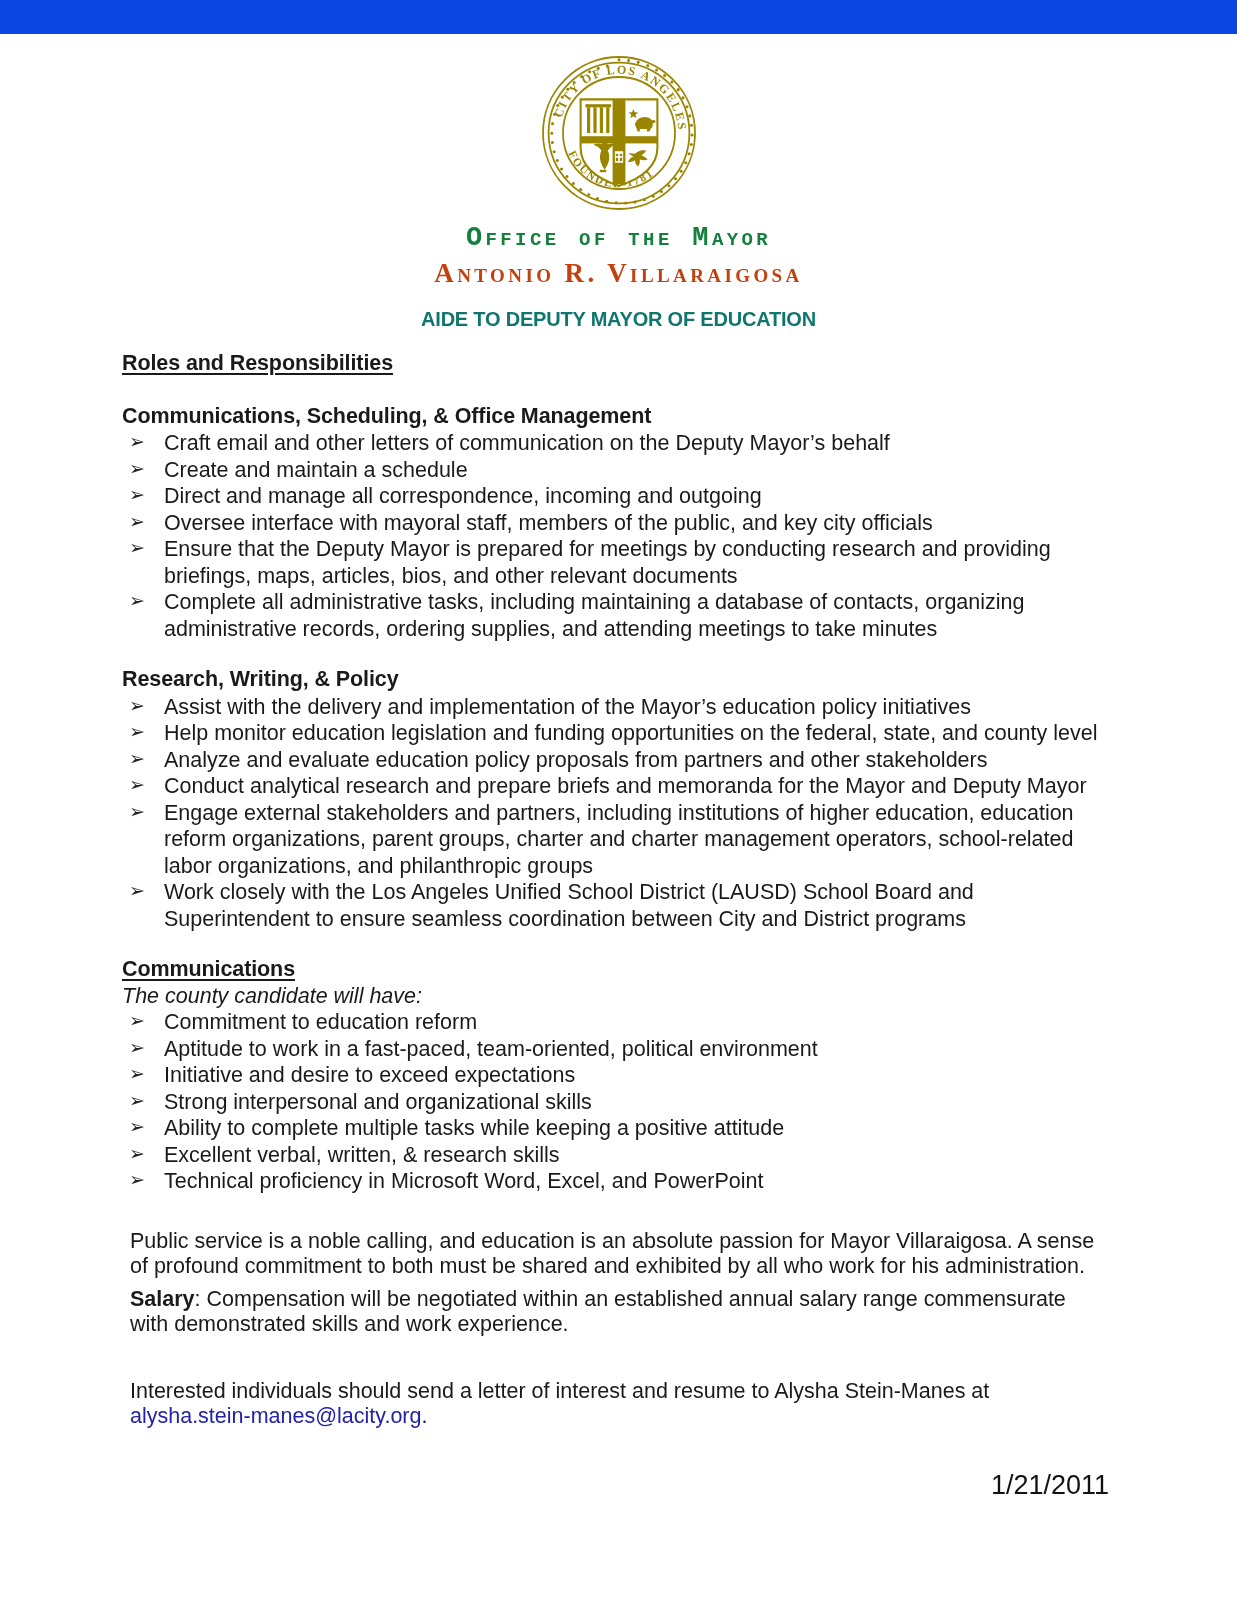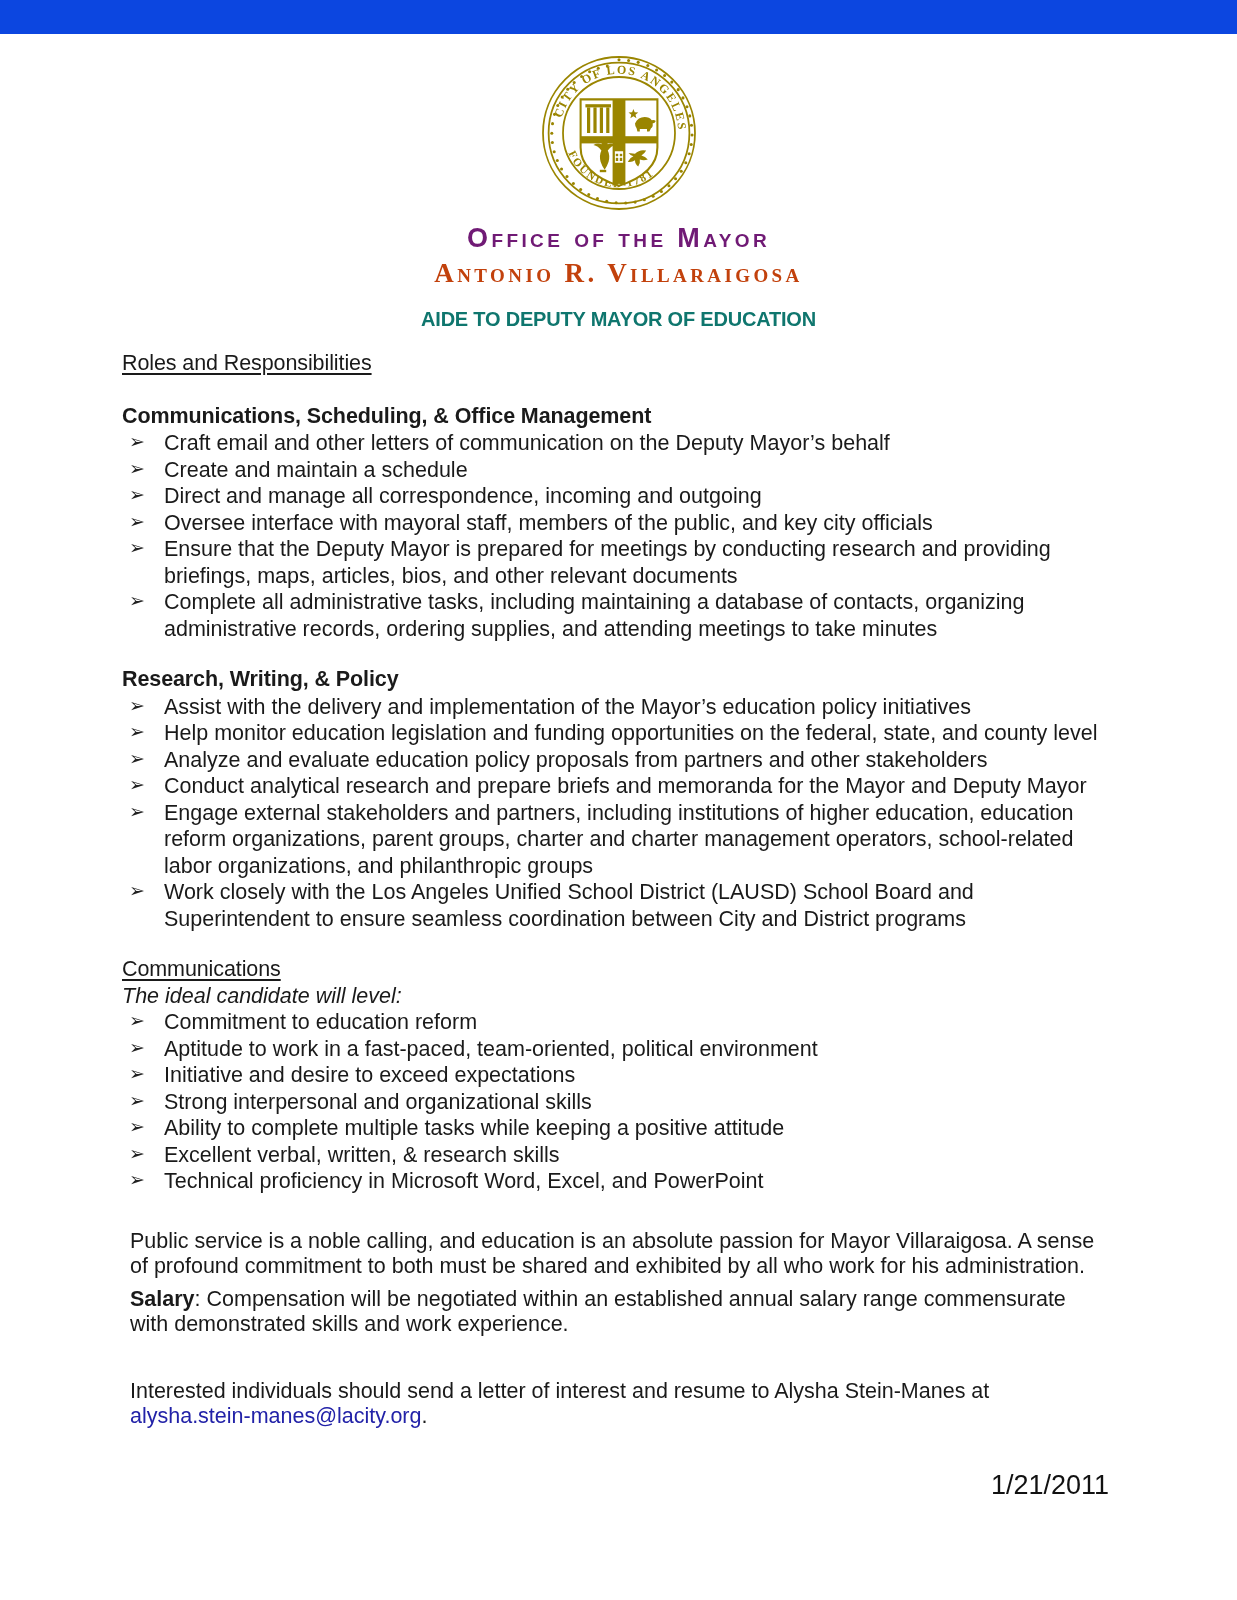--- a/index.html
+++ b/index.html
@@ -41,24 +41,24 @@
     display: flex;
     justify-content: center;
   }
   .seal {
     width: 160px;
     height: 160px;
     display: block;
   }
   .org-line1 {
     margin-top: 8px;
-    font-family: Liberation Sans, sans-serif;
+    font-family: Liberation Mono, monospace;
     font-size: 27px;
     font-weight: 700;
-    color: #701a75;
+    color: #15803d;
     letter-spacing: 3.4px;
     font-variant: small-caps;
     line-height: 1.28;
   }
   .org-line2 {
     font-family: "Liberation Serif", serif;
     font-size: 27px;
     font-weight: 700;
     color: #c2410c;
     letter-spacing: 3.4px;
@@ -76,21 +76,21 @@
   .body-area {
     position: absolute;
     top: 350px;
     left: 122px;
     width: 990px;
     font-size: 21.5px;
     line-height: 26.5px;
     color: #1a1a1a;
   }
   .section-head-underline {
-    font-weight: 400;
+    font-weight: 700;
     text-decoration: underline;
     text-underline-offset: 3px;
     font-size: 21.5px;
     letter-spacing: -0.1px;
   }
   .spacer-lg { height: 26px; }
   .spacer-md { height: 24px; }
 
   .sub-head {
     font-weight: 700;
@@ -289,21 +289,21 @@
       <li><span class="arrow">➢</span><span>Help monitor education legislation and funding opportunities on the federal, state, and county level</span></li>
       <li><span class="arrow">➢</span><span>Analyze and evaluate education policy proposals from partners and other stakeholders</span></li>
       <li><span class="arrow">➢</span><span>Conduct analytical research and prepare briefs and memoranda for the Mayor and Deputy Mayor</span></li>
       <li><span class="arrow">➢</span><span>Engage external stakeholders and partners, including institutions of higher education, education reform organizations, parent groups, charter and charter management operators, school-related labor organizations, and philanthropic groups</span></li>
       <li><span class="arrow">➢</span><span>Work closely with the Los Angeles Unified School District (LAUSD) School Board and Superintendent to ensure seamless coordination between City and District programs</span></li>
     </ul>
 
     <div class="spacer-md"></div>
 
     <div class="section-head-underline">Communications</div>
-    <div class="ital">The ideal candidate will level:</div>
+    <div class="ital">The county candidate will have:</div>
     <ul class="bullets">
       <li><span class="arrow">➢</span><span>Commitment to education reform</span></li>
       <li><span class="arrow">➢</span><span>Aptitude to work in a fast-paced, team-oriented, political environment</span></li>
       <li><span class="arrow">➢</span><span>Initiative and desire to exceed expectations</span></li>
       <li><span class="arrow">➢</span><span>Strong interpersonal and organizational skills</span></li>
       <li><span class="arrow">➢</span><span>Ability to complete multiple tasks while keeping a positive attitude</span></li>
       <li><span class="arrow">➢</span><span>Excellent verbal, written, &amp; research skills</span></li>
       <li><span class="arrow">➢</span><span>Technical proficiency in Microsoft Word, Excel, and PowerPoint</span></li>
     </ul>
 

